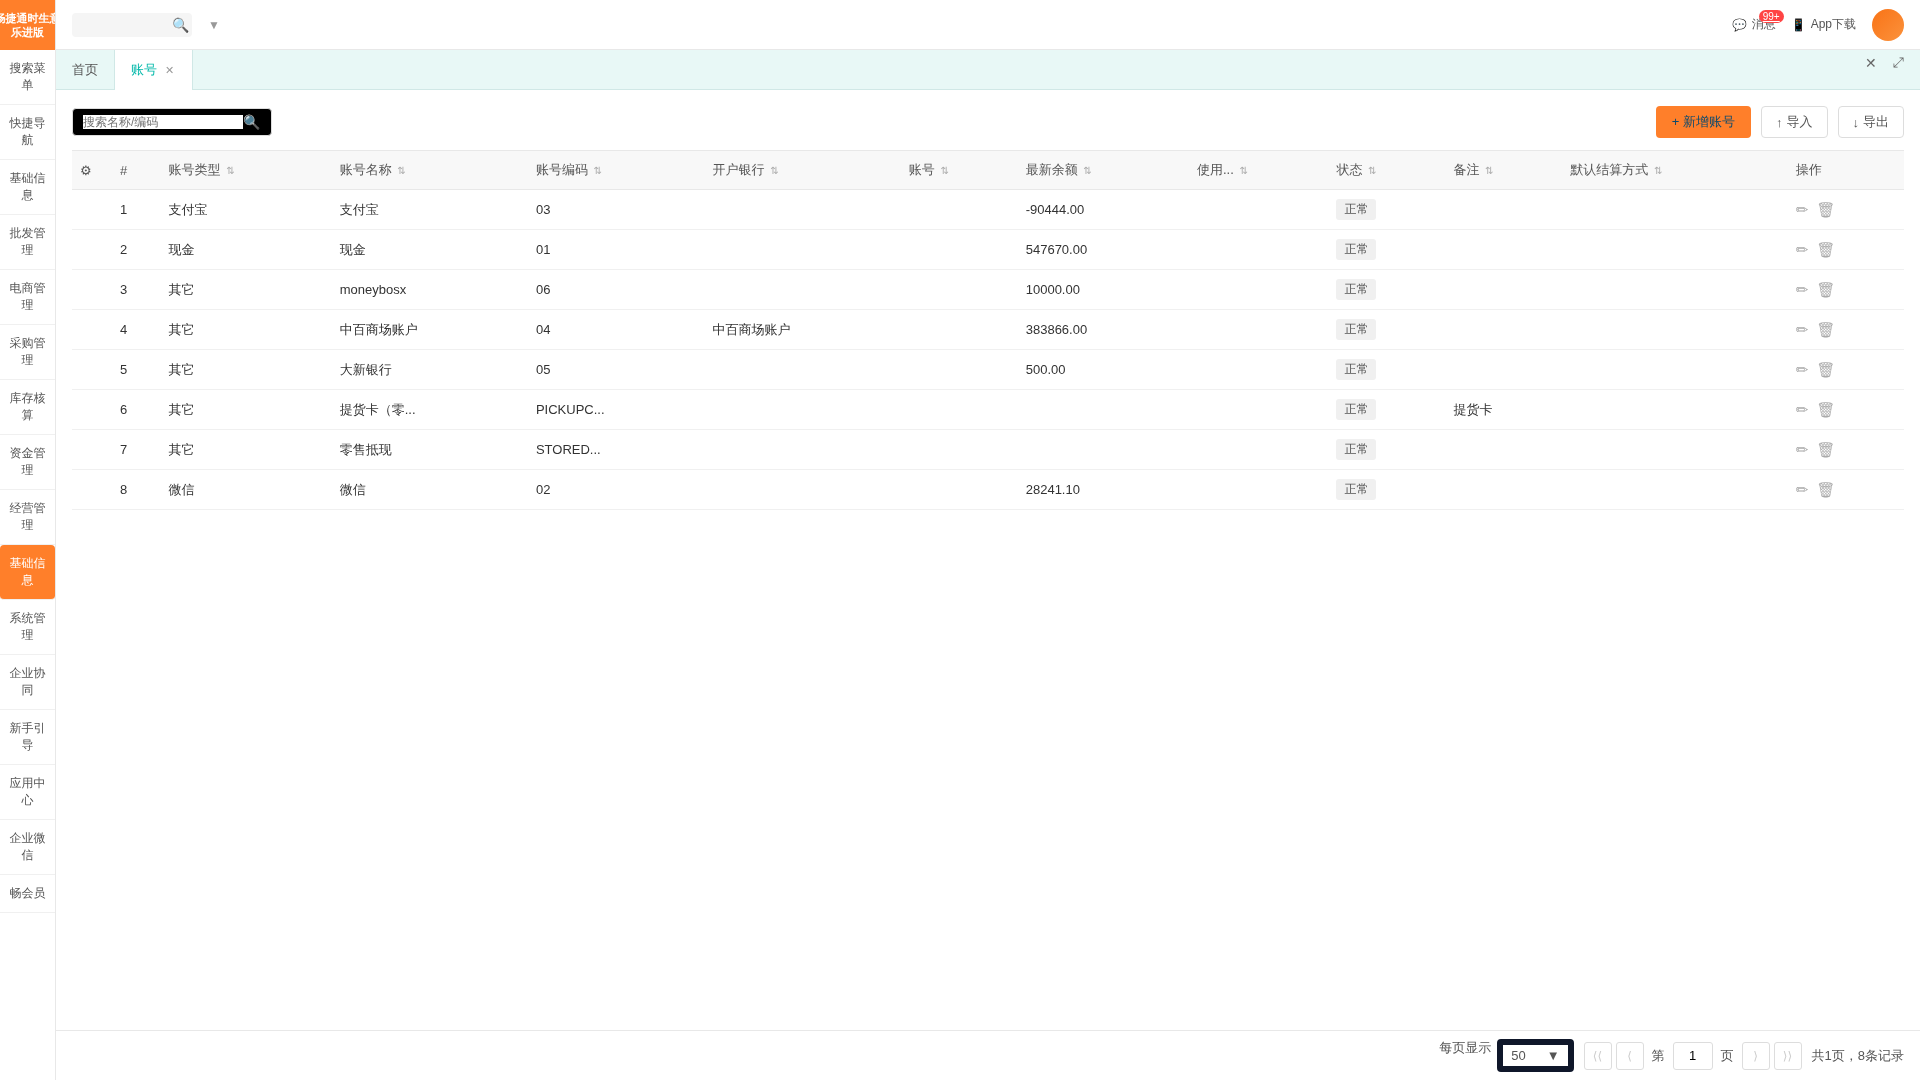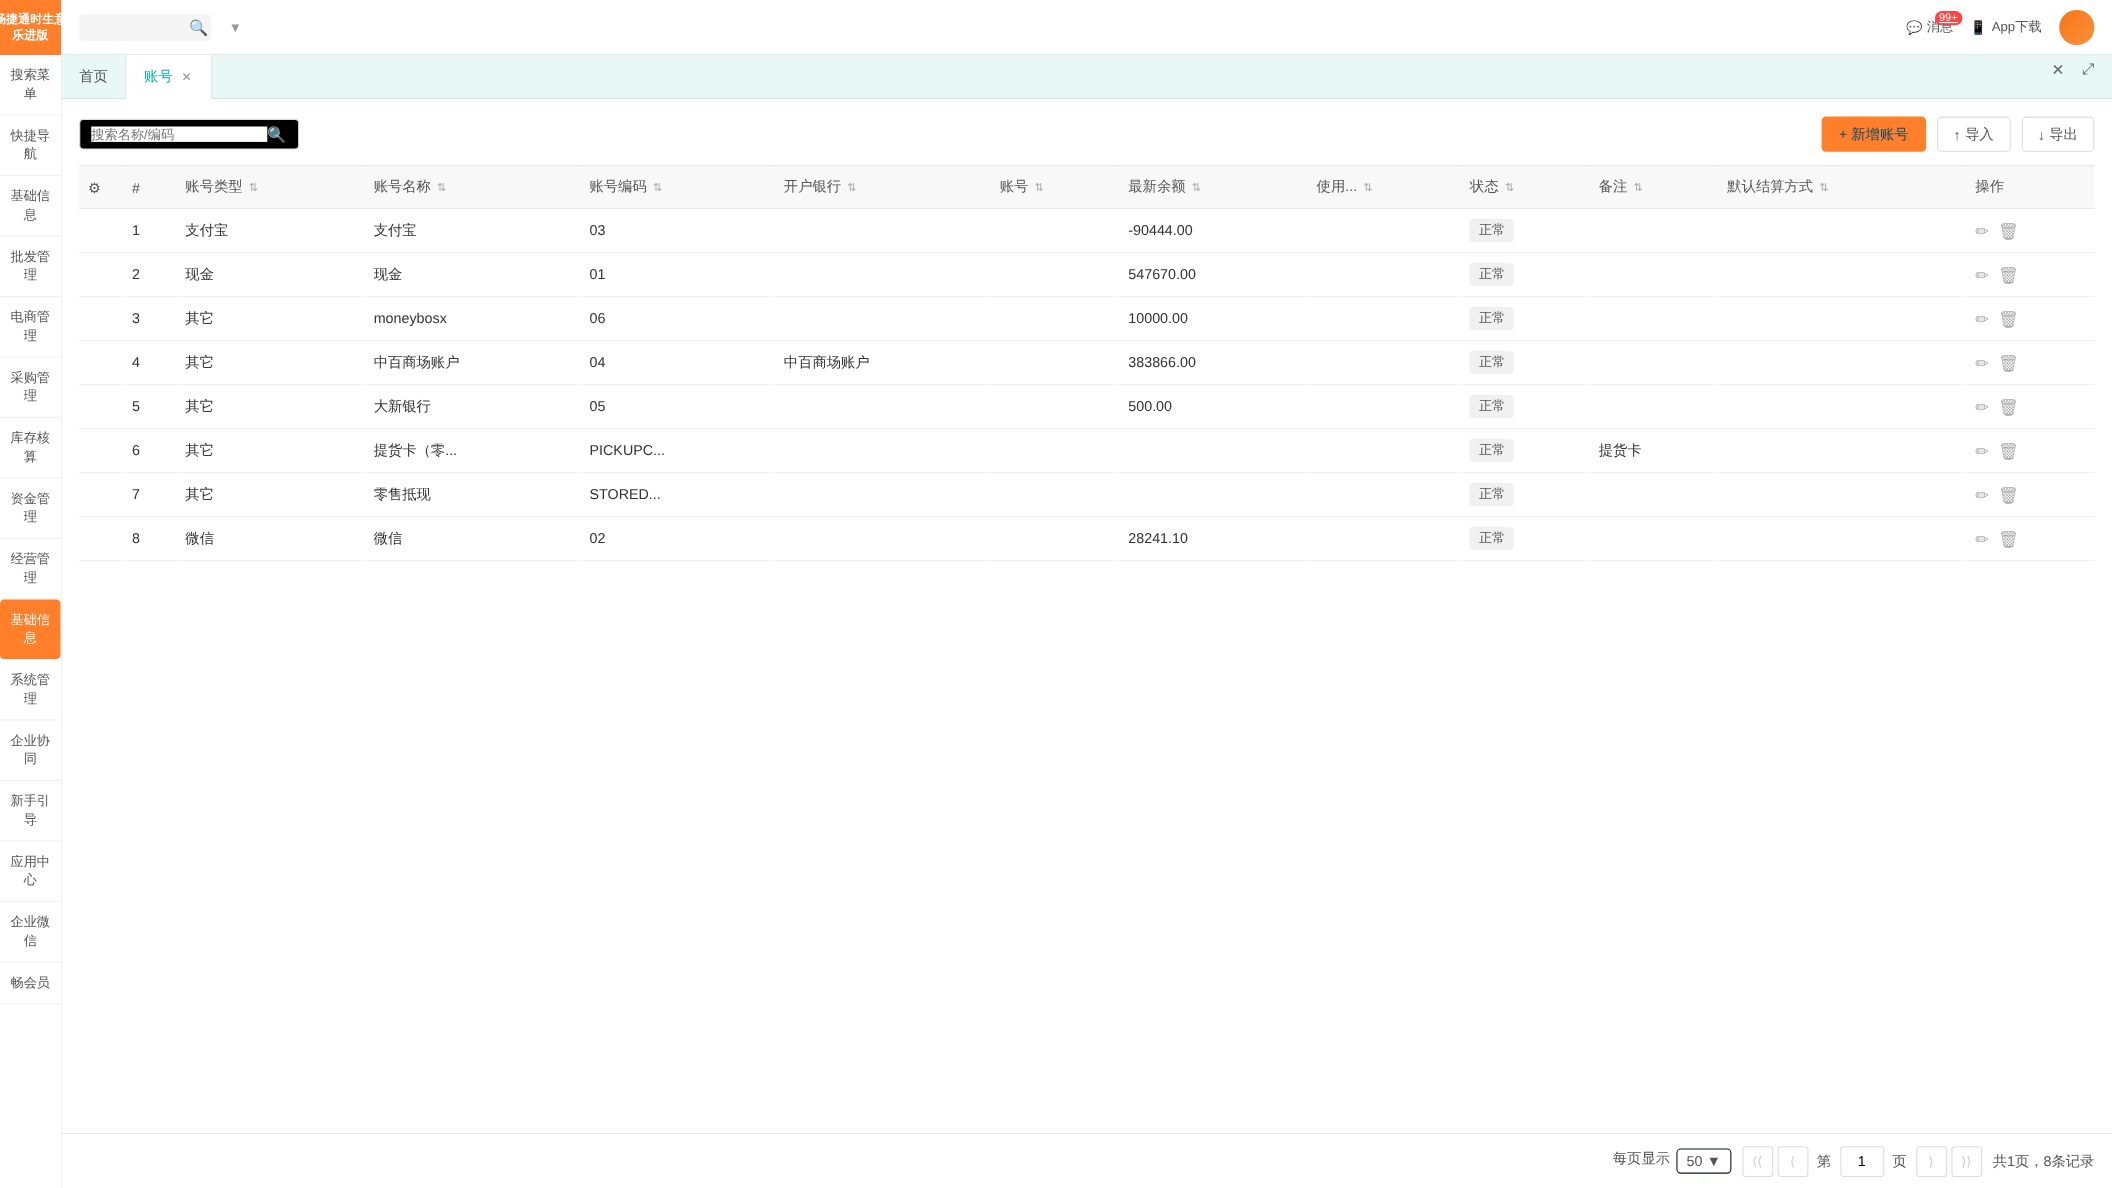--- a/index.html
+++ b/index.html
@@ -293,26 +293,26 @@
       flex-shrink: 0;
       font-size: 13px;
       color: #555;
     }
     .page-size-select {
       display: flex;
       align-items: flex-start;
       gap: 6px;
     }
     .page-size-box {
-      border: 1px solid #0f172a;
+      border: 6px solid #0f172a;
       border-radius: 4px;
       padding: 3px 8px;
       display: flex;
       align-items: center;
-      gap: 4px;
+      gap: 21px;
       cursor: pointer;
       font-size: 13px;
     }
     .pagination-nav {
       display: flex;
       align-items: center;
       gap: 4px;
     }
     .page-btn {
       width: 28px;

